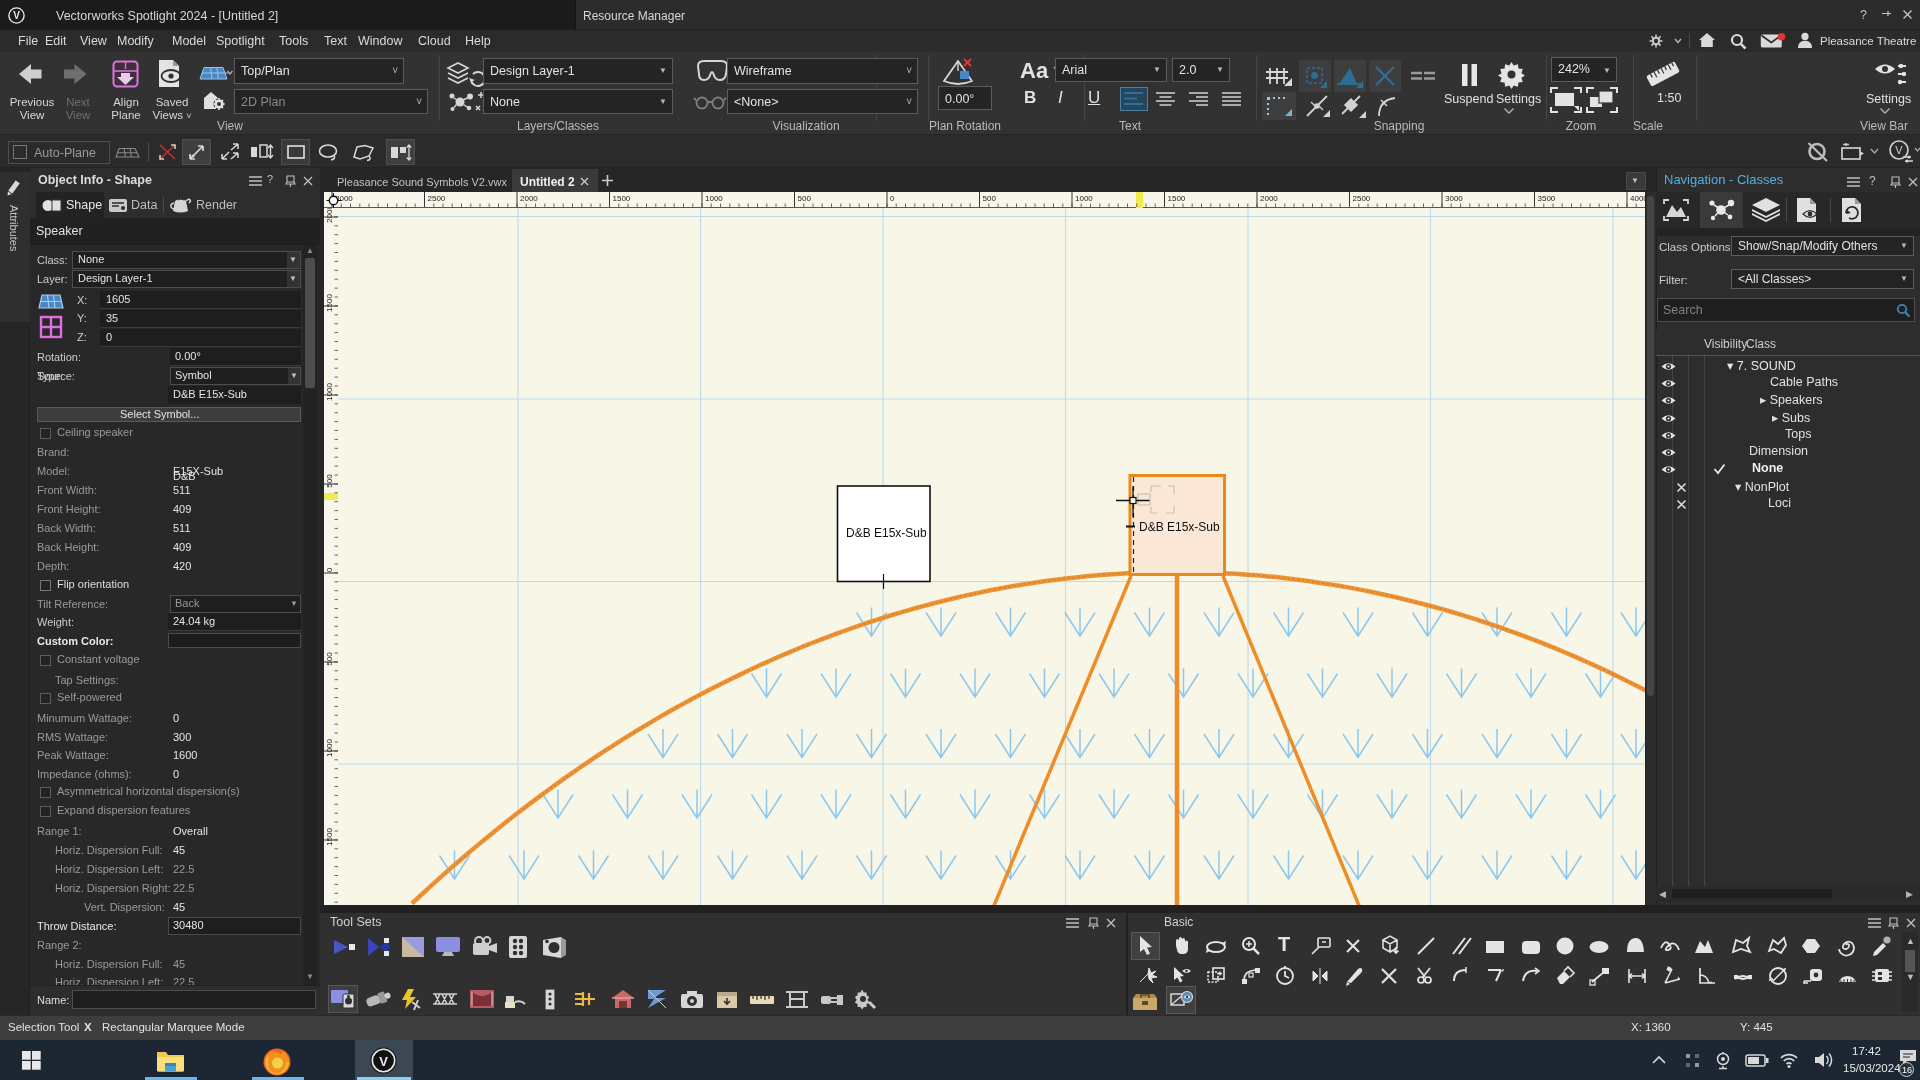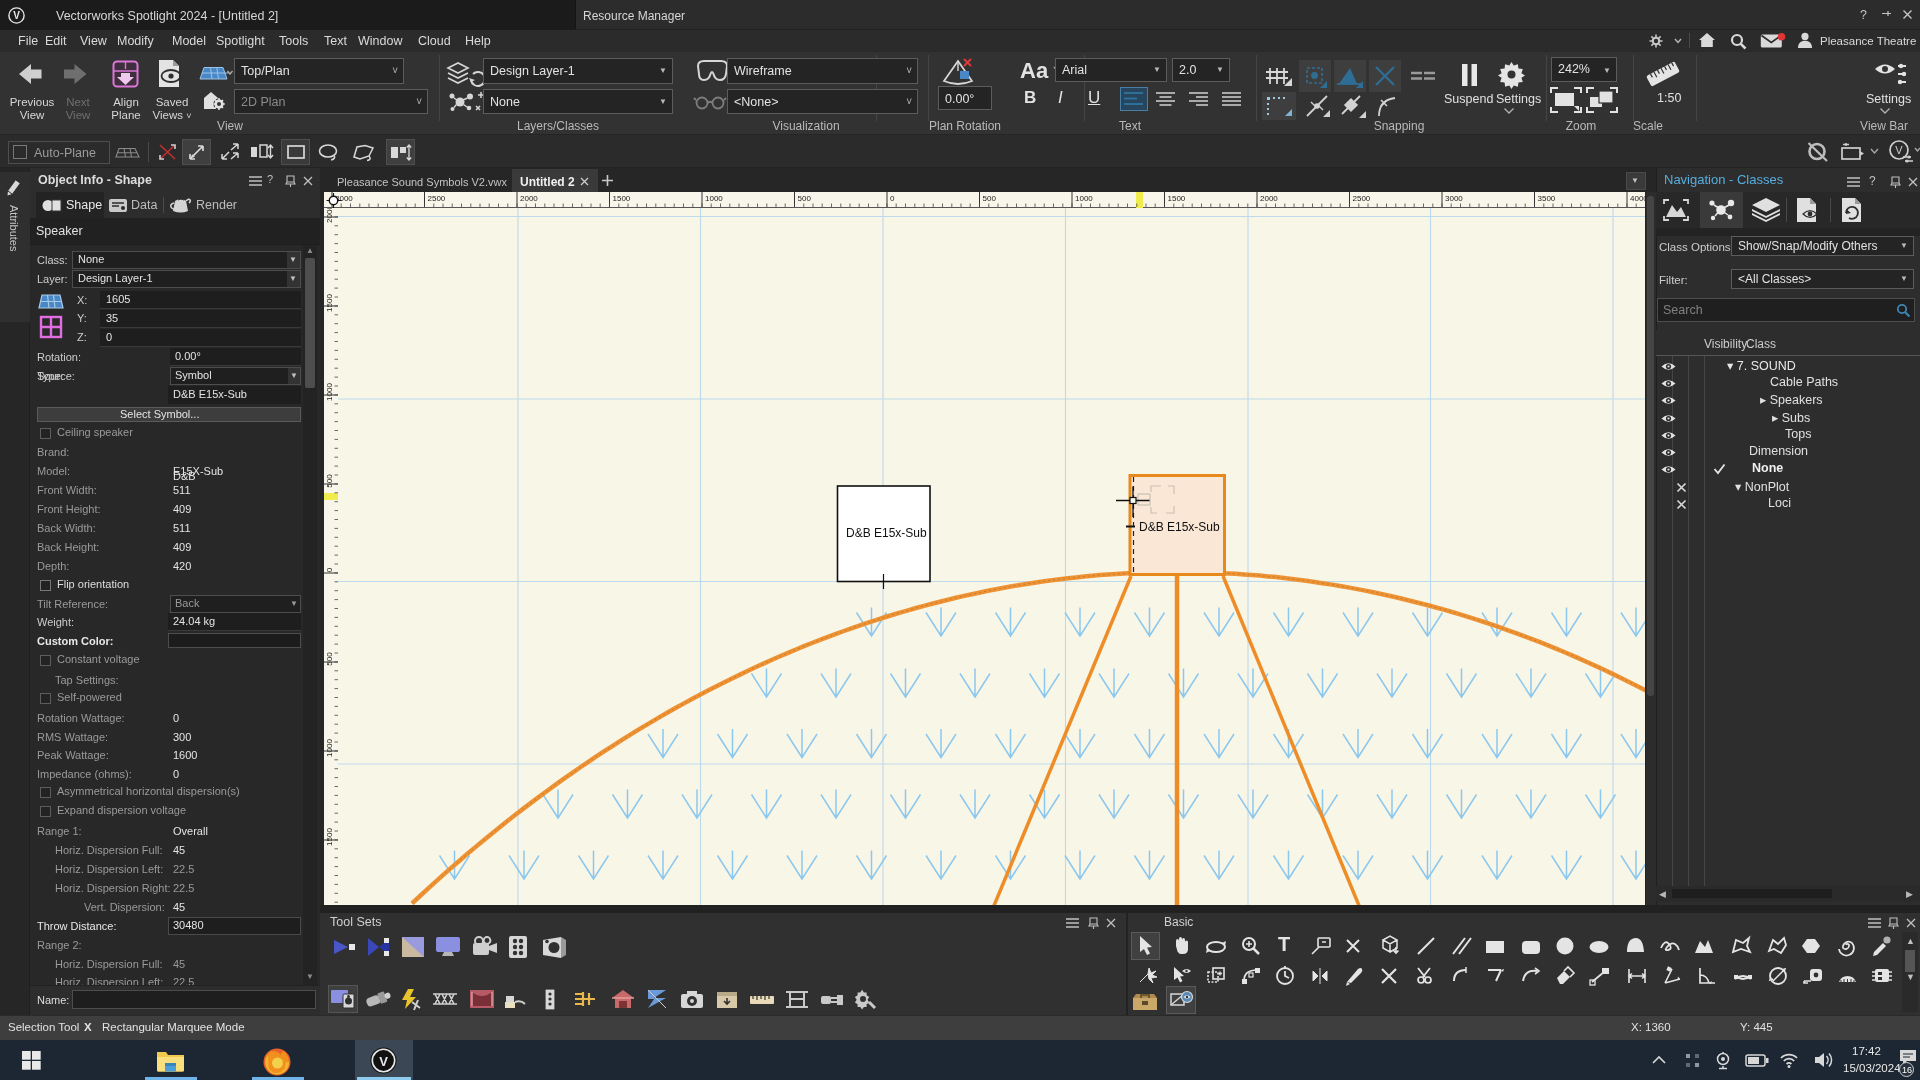--- a/index.html
+++ b/index.html
@@ -473,32 +473,32 @@
 <div class="txt" style="left:37px;top:616px;font-size:11px;color:#cdcdcd;">Weight:</div>
 <div class="abs" style="left:168px;top:613px;width:133px;height:18px;background:#1e1e1e;border-bottom:1px solid #3a3a3a;"></div>
 <div class="txt" style="left:173px;top:615px;font-size:11px;color:#e4e4e4;">24.04 kg</div>
 <div class="txt" style="left:37px;top:635px;font-size:11px;font-weight:bold;color:#e8e8e8;">Custom Color:</div>
 <div class="abs" style="left:168px;top:633px;width:133px;height:15px;background:#1c1c1c;border:1px solid #4d4d4d;"></div>
 <div class="abs" style="left:40px;top:655px;width:11px;height:11px;border:1px solid #5d5d5d;background:#232323;"></div>
     <div class="txt" style="left:57px;top:653px;font-size:11px;color:#9a9a9a;">Constant voltage</div>
 <div class="txt" style="left:55px;top:674px;font-size:11px;color:#9a9a9a;">Tap Settings:</div>
 <div class="abs" style="left:40px;top:693px;width:11px;height:11px;border:1px solid #5d5d5d;background:#232323;"></div>
     <div class="txt" style="left:57px;top:691px;font-size:11px;color:#9a9a9a;">Self-powered</div>
-<div class="txt" style="left:37px;top:712px;font-size:11px;color:#9a9a9a;">Rotation Wattage:</div>
+<div class="txt" style="left:37px;top:712px;font-size:11px;color:#9a9a9a;">Minumum Wattage:</div>
     <div class="txt" style="left:173px;top:712px;font-size:11px;color:#e4e4e4;">0</div>
 <div class="txt" style="left:37px;top:731px;font-size:11px;color:#9a9a9a;">RMS Wattage:</div>
     <div class="txt" style="left:173px;top:731px;font-size:11px;color:#e4e4e4;">300</div>
 <div class="txt" style="left:37px;top:749px;font-size:11px;color:#9a9a9a;">Peak Wattage:</div>
     <div class="txt" style="left:173px;top:749px;font-size:11px;color:#e4e4e4;">1600</div>
 <div class="txt" style="left:37px;top:768px;font-size:11px;color:#9a9a9a;">Impedance (ohms):</div>
     <div class="txt" style="left:173px;top:768px;font-size:11px;color:#e4e4e4;">0</div>
 <div class="abs" style="left:40px;top:787px;width:11px;height:11px;border:1px solid #5d5d5d;background:#232323;"></div>
     <div class="txt" style="left:57px;top:785px;font-size:11px;color:#9a9a9a;">Asymmetrical horizontal dispersion(s)</div>
 <div class="abs" style="left:40px;top:806px;width:11px;height:11px;border:1px solid #5d5d5d;background:#232323;"></div>
-    <div class="txt" style="left:57px;top:804px;font-size:11px;color:#9a9a9a;">Expand dispersion voltage</div>
+    <div class="txt" style="left:57px;top:804px;font-size:11px;color:#9a9a9a;">Expand dispersion features</div>
 <div class="txt" style="left:37px;top:825px;font-size:11px;color:#9a9a9a;">Range 1:</div>
     <div class="txt" style="left:173px;top:825px;font-size:11px;color:#e4e4e4;">Overall</div>
 <div class="txt" style="left:55px;top:844px;font-size:11px;color:#9a9a9a;">Horiz. Dispersion Full:</div>
     <div class="txt" style="left:173px;top:844px;font-size:11px;color:#e4e4e4;">45</div>
 <div class="txt" style="left:55px;top:863px;font-size:11px;color:#9a9a9a;">Horiz. Dispersion Left:</div>
     <div class="txt" style="left:173px;top:863px;font-size:11px;color:#9a9a9a;">22.5</div>
 <div class="txt" style="left:55px;top:882px;font-size:11px;color:#9a9a9a;">Horiz. Dispersion Right:</div>
     <div class="txt" style="left:173px;top:882px;font-size:11px;color:#9a9a9a;">22.5</div>
 <div class="txt" style="left:55px;top:901px;font-size:11px;color:#9a9a9a;margin-left:29px;">Vert. Dispersion:</div>
     <div class="txt" style="left:173px;top:901px;font-size:11px;color:#e4e4e4;">45</div>

